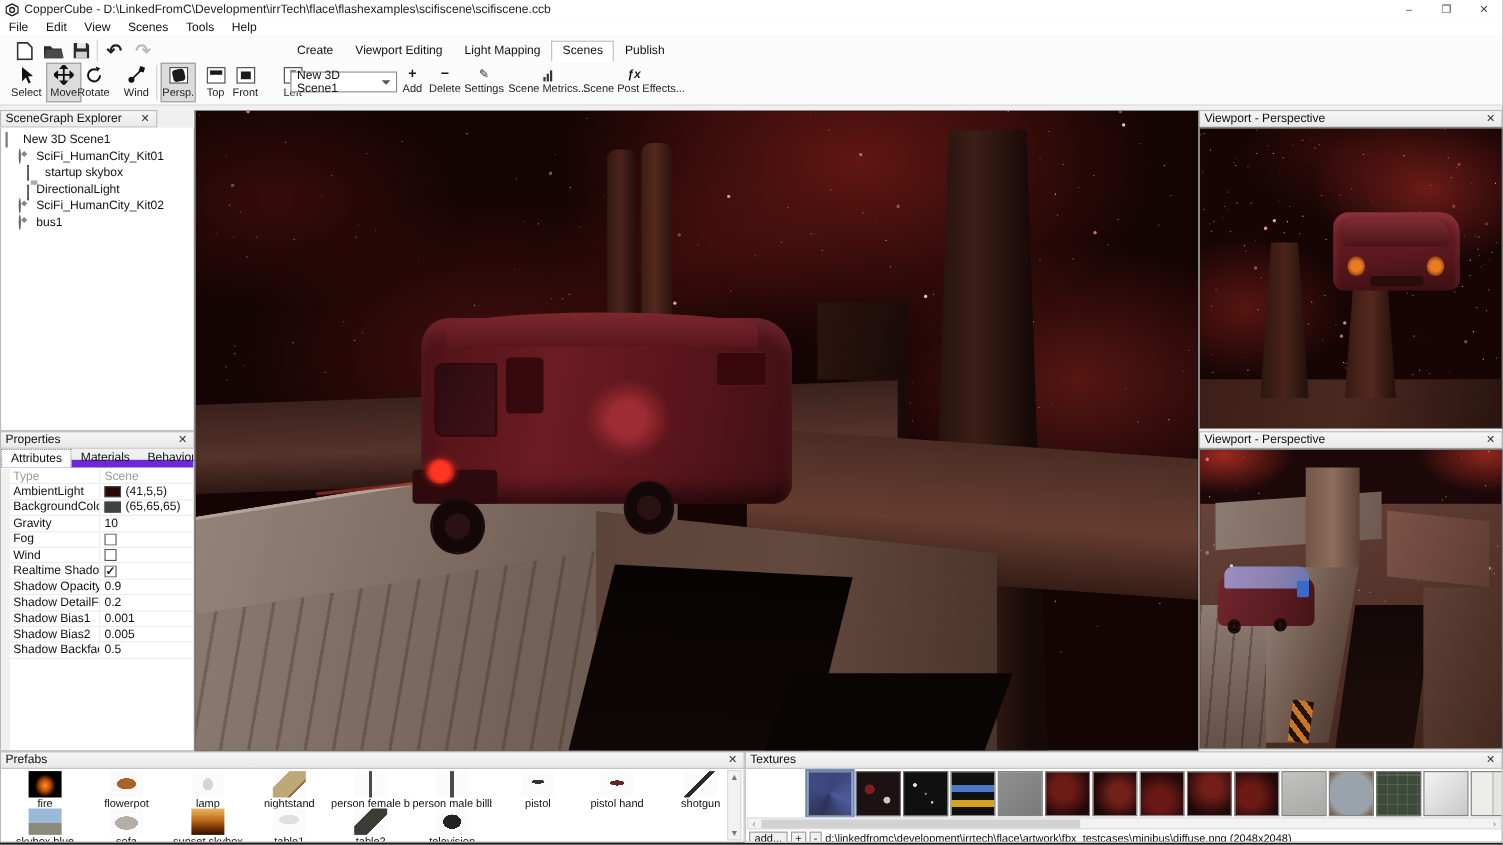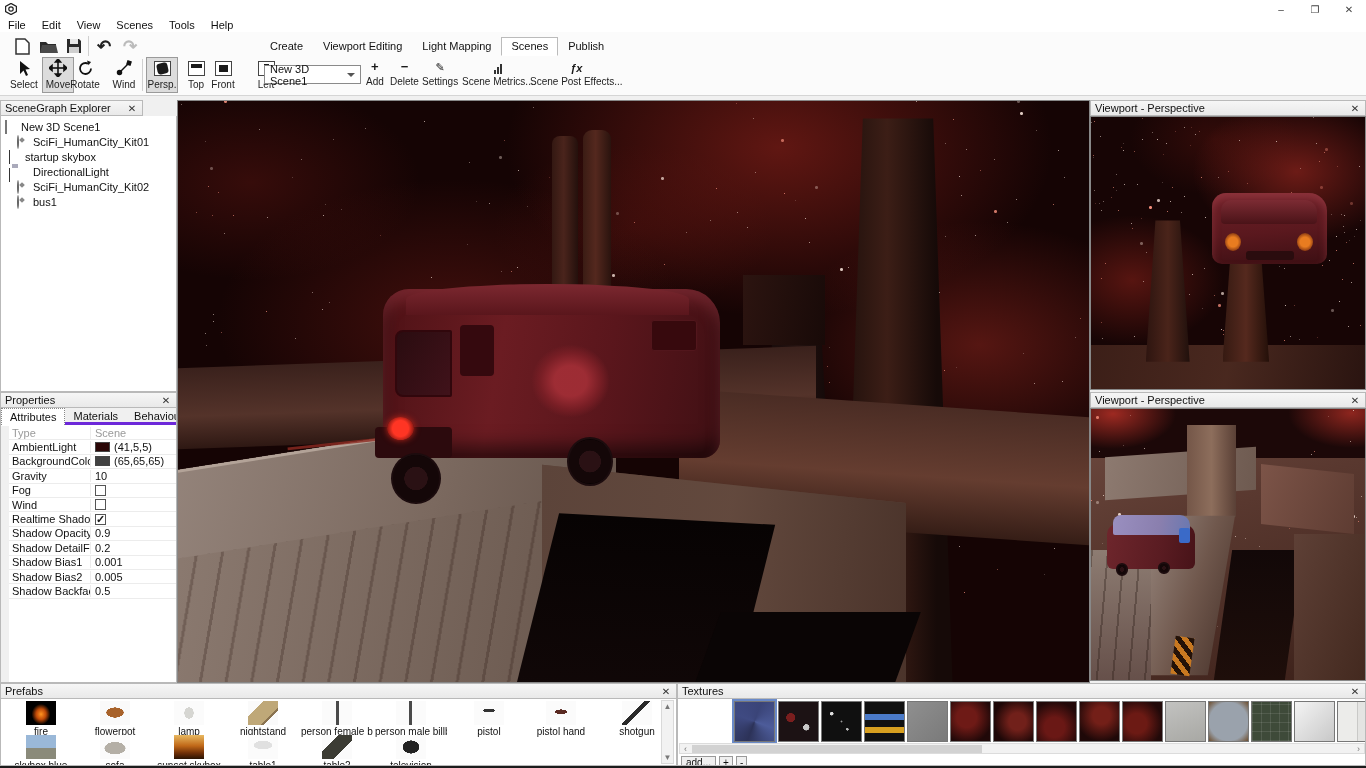--- a/index.html
+++ b/index.html
@@ -91,20 +91,21 @@
 </head>
 <body>
 
 <div id="app">
 
   <div id="titlebar">
     <svg class="logo" viewBox="0 0 12 12">
         <polygon points="6,0.5 11.5,3.5 11.5,8.5 6,11.5 0.5,8.5 0.5,3.5" fill="none" stroke="#222" stroke-width="1.4"></polygon>
         <circle cx="6" cy="6" r="2.2" fill="none" stroke="#222" stroke-width="1.2"></circle>
       </svg>
+    <span class="title">CopperCube - D:\LinkedFromC\Development\irrTech\flace\flashexamples\scifiscene\scifiscene.ccb</span>
     <div id="win-controls">
       <span class="wbtn">–</span>
       <span class="wbtn">❐</span>
       <span class="wbtn">✕</span>
     </div>
   </div>
 
   <div id="menubar">
     <span class="menu">File</span>
     <span class="menu">Edit</span>
@@ -267,21 +268,21 @@
   </div>
   <div class="panel-body" style="left:0;top:116px;width:177px;height:276px;padding:2px 0 0 4px;">
     <div class="tree-item">
       <span class="ti-ico"><span class="doc-ico"></span></span>
       <span>New 3D Scene1</span>
     </div>
     <div class="tree-item" style="margin-left:12px;">
       <span class="ti-ico"><span class="mesh-ico"></span></span>
       <span>SciFi_HumanCity_Kit01</span>
     </div>
-    <div class="tree-item" style="margin-left:4px;">
+    <div class="tree-item" style="margin-left:20px;">
       <span class="ti-ico"><span class="sky-ico"></span></span>
       <span>startup skybox</span>
     </div>
     <div class="tree-item" style="margin-left:12px;">
       <span class="ti-ico"><span class="light-ico"></span></span>
       <span>DirectionalLight</span>
     </div>
     <div class="tree-item" style="margin-left:12px;">
       <span class="ti-ico"><span class="mesh-ico"></span></span>
       <span>SciFi_HumanCity_Kit02</span>
@@ -290,21 +291,21 @@
       <span class="ti-ico"><span class="mesh-ico"></span></span>
       <span>bus1</span>
     </div>
   </div>
 
   <div class="panel-header" style="left:0;top:392px;width:177px;">
     <span class="ph-title">Properties</span>
     <span class="ph-x">✕</span>
   </div>
   <div class="panel-body" style="left:0;top:408px;width:177px;height:275px;">
-    <div style="display:flex;height:17px;background:#f0f0f0;border-bottom:3px solid #6d28d9;">
+    <div style="display:flex;height:17px;background:#f0f0f0;border-bottom:7px solid #6d28d9;">
       <span class="ptab active">Attributes</span>
       <span class="ptab">Materials</span>
       <span class="ptab">Behaviour</span>
     </div>
     <div style="position:absolute;left:0;top:18px;bottom:0;width:8px;background:#f0f0f0;"></div>
     <div style="margin-left:8px;margin-top:1px;">
       <div class="prow gray">
         <span class="pname">Type</span>
         <span class="pval">Scene</span>
       </div>
@@ -559,16 +560,17 @@
     </div>
     <div id="tex-hscroll" style="left:1px;top:44px;width:686px;">
       <span class="harr" style="left:0;">‹</span>
       <span class="thumb"></span>
       <span class="harr" style="right:0;">›</span>
     </div>
     <div id="tex-status" style="left:3px;top:57px;width:683px;">
       <span class="mini-btn">add...</span>
       <span class="mini-btn" style="padding:0 3px;">+</span>
       <span class="mini-btn" style="padding:0 3px;">-</span>
+      <span style="font-size:10px;color:#111;white-space:nowrap;overflow:hidden;">d:\linkedfromc\development\irrtech\flace\artwork\fbx_testcases\minibus\diffuse.png (2048x2048)</span>
     </div>
   </div>
 
 </div>
 
 </body></html>

